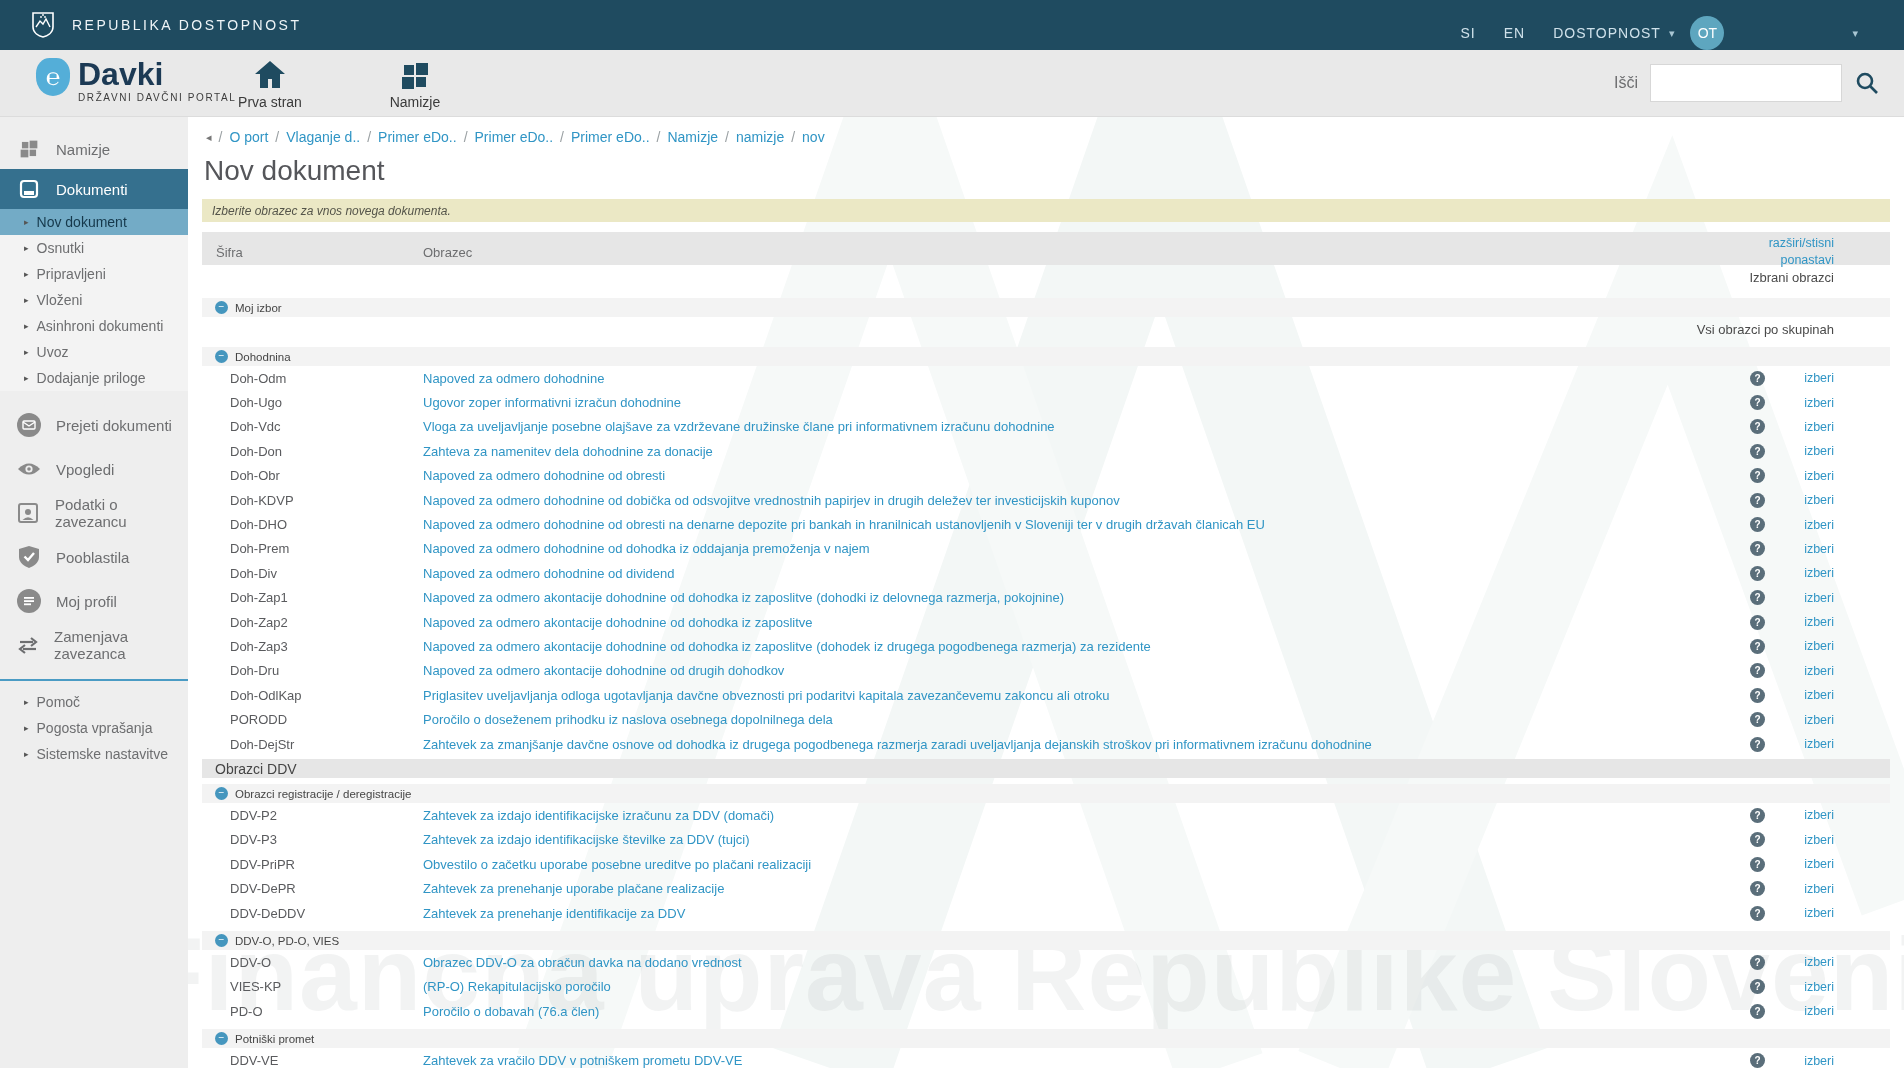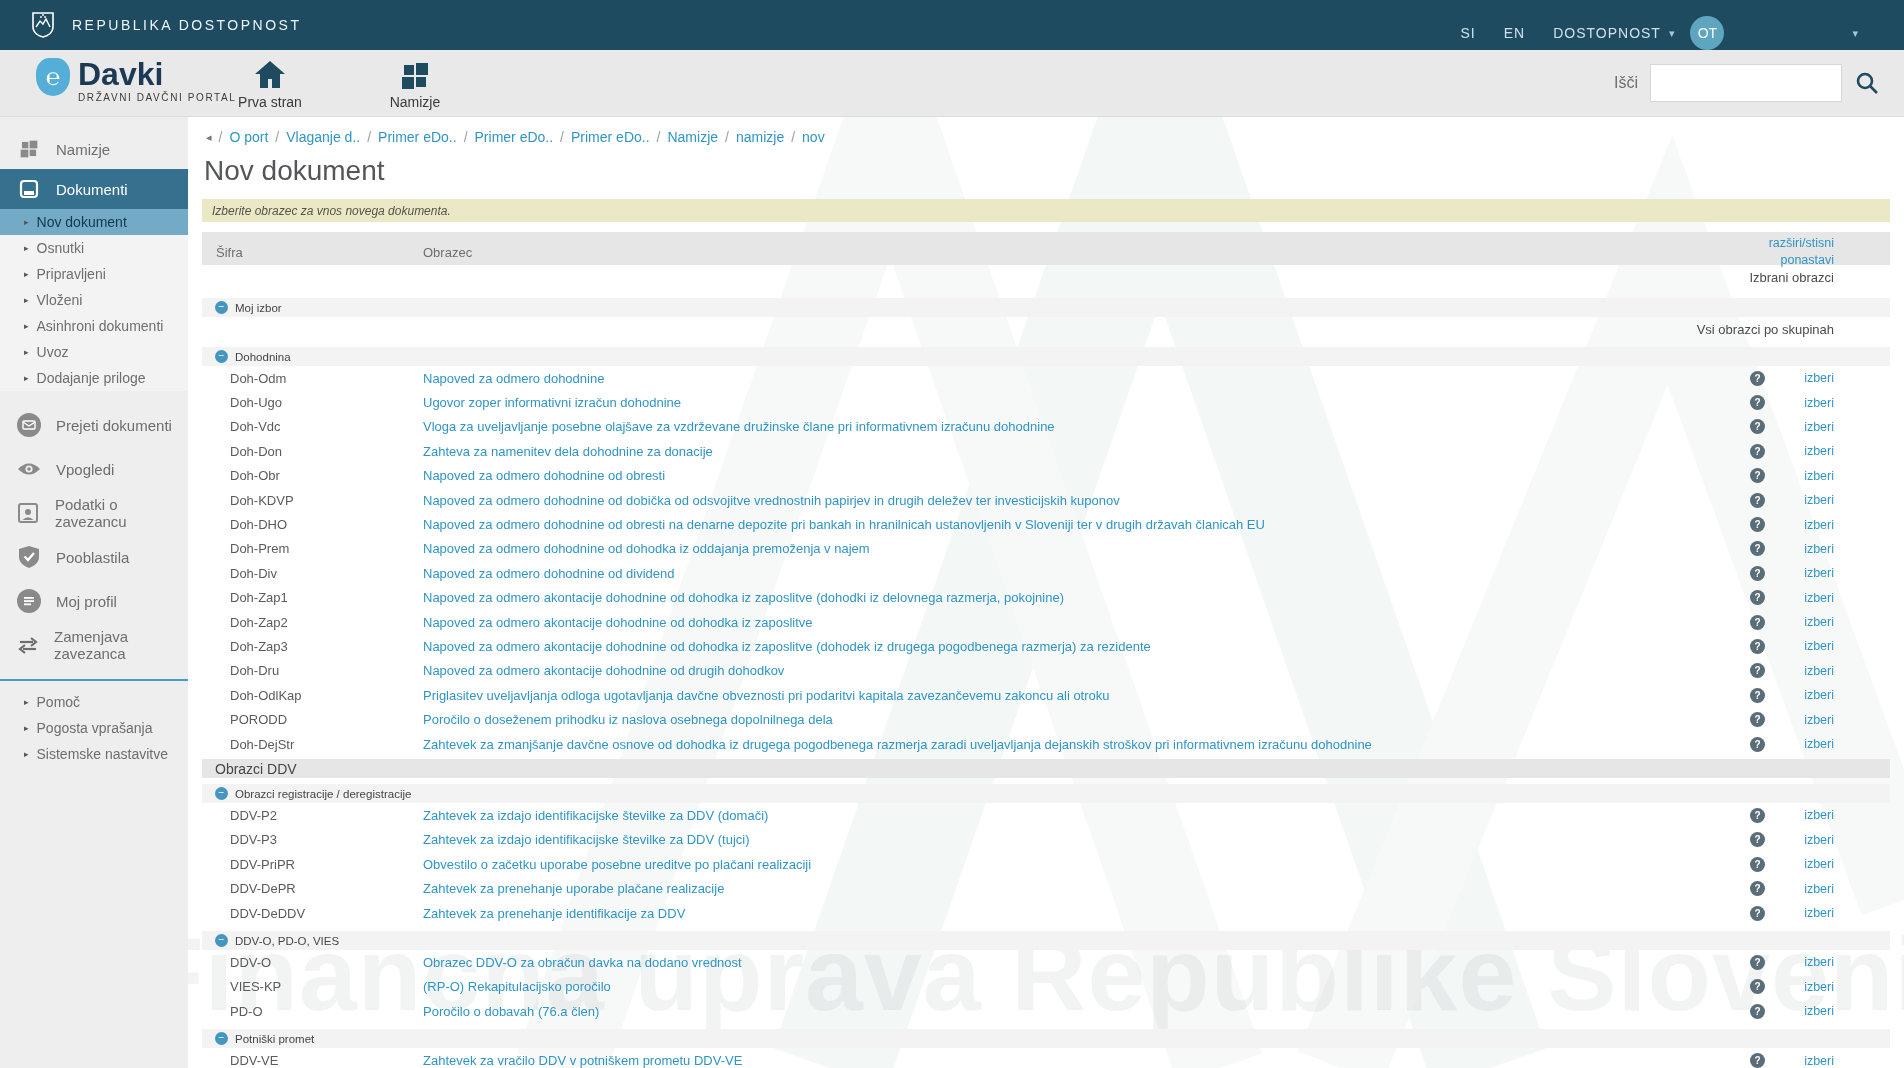--- a/index.html
+++ b/index.html
@@ -436,21 +436,21 @@
         <span class="help-icon">?</span>
         <a class="select-link">izberi</a>
       </div>
       <div class="category-bar">Obrazci DDV</div>
       <div class="group-bar">
         <span class="minus-icon">−</span>
         <span>Obrazci registracije / deregistracije</span>
       </div>
       <div class="form-row">
         <span class="code">DDV-P2</span>
-        <a class="desc">Zahtevek za izdajo identifikacijske številke za DDV (domači)</a>
+        <a class="desc">Zahtevek za izdajo identifikacijske izračunu za DDV (domači)</a>
         <span class="help-icon">?</span>
         <a class="select-link">izberi</a>
       </div>
       <div class="form-row">
         <span class="code">DDV-P3</span>
         <a class="desc">Zahtevek za izdajo identifikacijske številke za DDV (tujci)</a>
         <span class="help-icon">?</span>
         <a class="select-link">izberi</a>
       </div>
       <div class="form-row">

